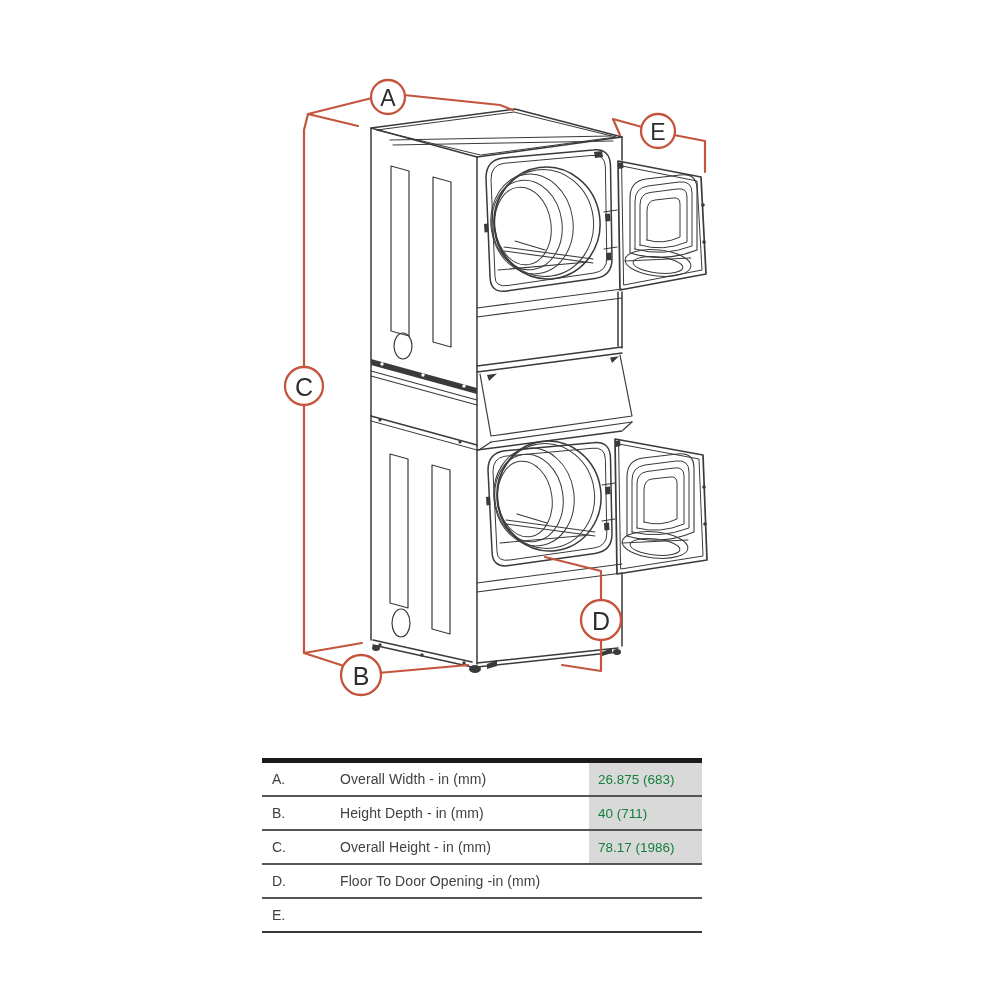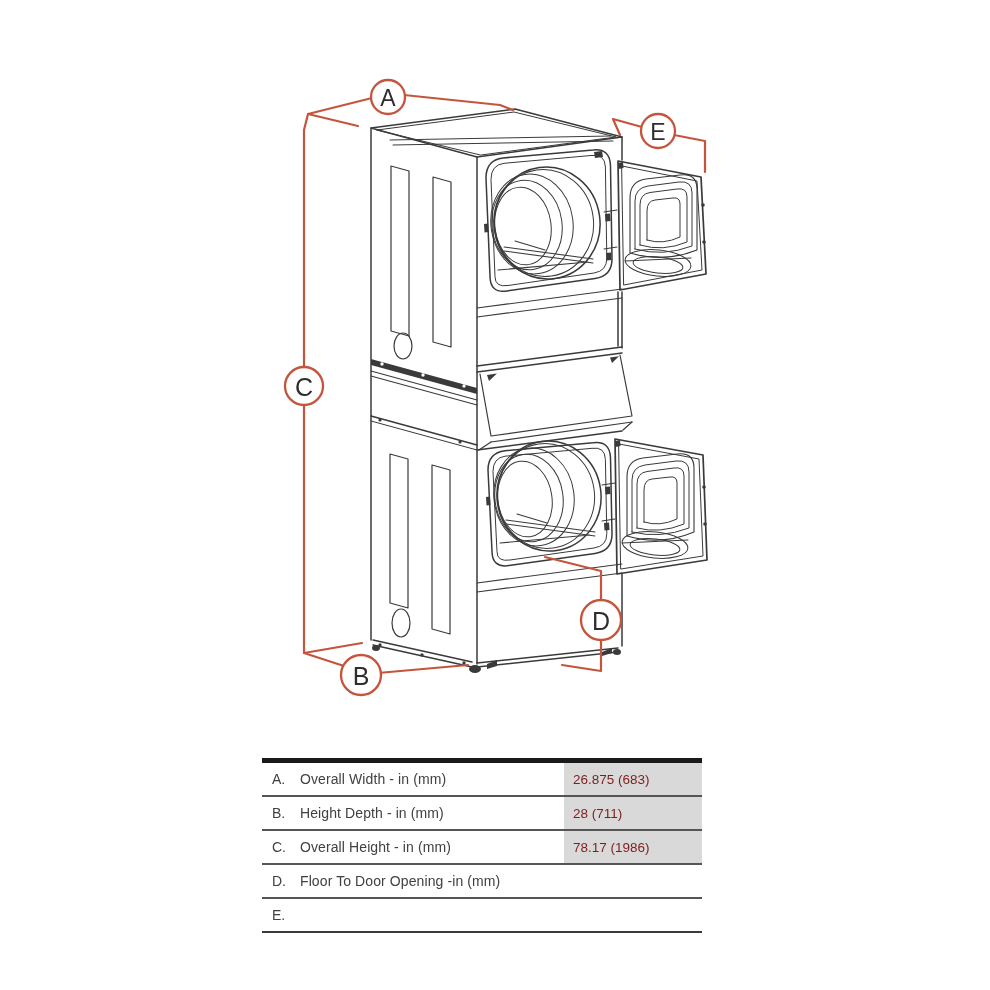--- a/index.html
+++ b/index.html
@@ -16,22 +16,22 @@
   .spec-table{position:absolute;left:262px;top:758px;width:440px;}
   .spec-top-bar{height:5px;background:#1a1a1a;}
   .spec-row{
     display:flex;align-items:stretch;height:32px;
     border-bottom:2px solid #555555;
     font-size:14px;color:#414141;
   }
   .spec-row:last-child{border-bottom:2px solid #3a3a3a;}
   .cell{display:flex;align-items:center;}
   .cell.key{width:38px;padding-left:10px;box-sizing:border-box;}
-  .cell.label{flex:1;letter-spacing:.1px;}
-  .cell.value{width:138px;background:#d9d9d9;color:#7f1d1d;padding-left:9px;box-sizing:border-box;font-size:13.5px;}
+  .cell.label{flex:1;letter-spacing:.1px;margin-left:40px;}
+  .cell.value{width:113px;background:#d9d9d9;color:#15803d;padding-left:9px;box-sizing:border-box;font-size:13.5px;}
 </style>
 </head>
 <body>
 
 <div class="stage">
 
   <svg class="diagram-svg" width="990" height="990" viewBox="0 0 990 990">
 
     <g stroke="#3a3a3a" stroke-width="1.5" fill="none" stroke-linecap="round" stroke-linejoin="round">
 
@@ -203,21 +203,21 @@
     <div class="spec-top-bar"></div>
     <div>
         <div class="spec-row">
       <div class="cell key">A.</div>
       <div class="cell label">Overall Width - in (mm)</div>
       <div class="cell value">26.875 (683)</div>
     </div>
         <div class="spec-row">
       <div class="cell key">B.</div>
       <div class="cell label">Height Depth -  in (mm)</div>
-      <div class="cell value">28 (711)</div>
+      <div class="cell value">40 (711)</div>
     </div>
         <div class="spec-row">
       <div class="cell key">C.</div>
       <div class="cell label">Overall Height - in (mm)</div>
       <div class="cell value">78.17 (1986)</div>
     </div>
         <div class="spec-row">
       <div class="cell key">D.</div>
       <div class="cell label">Floor To Door Opening -in (mm)</div>
     </div>

